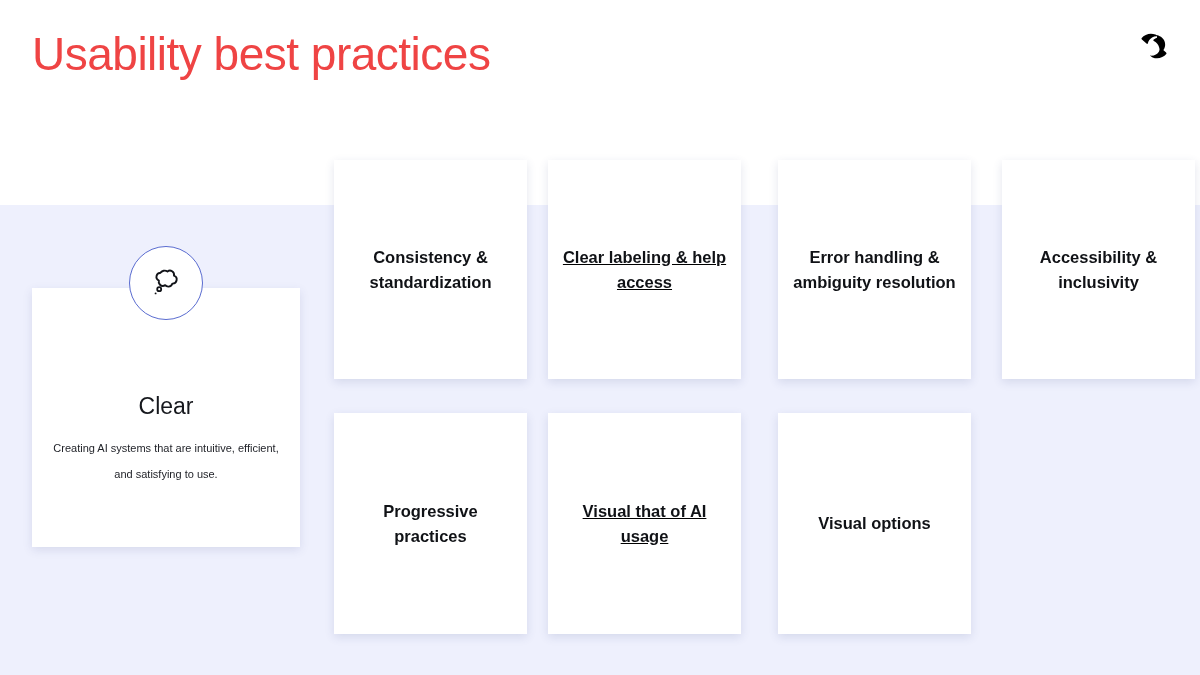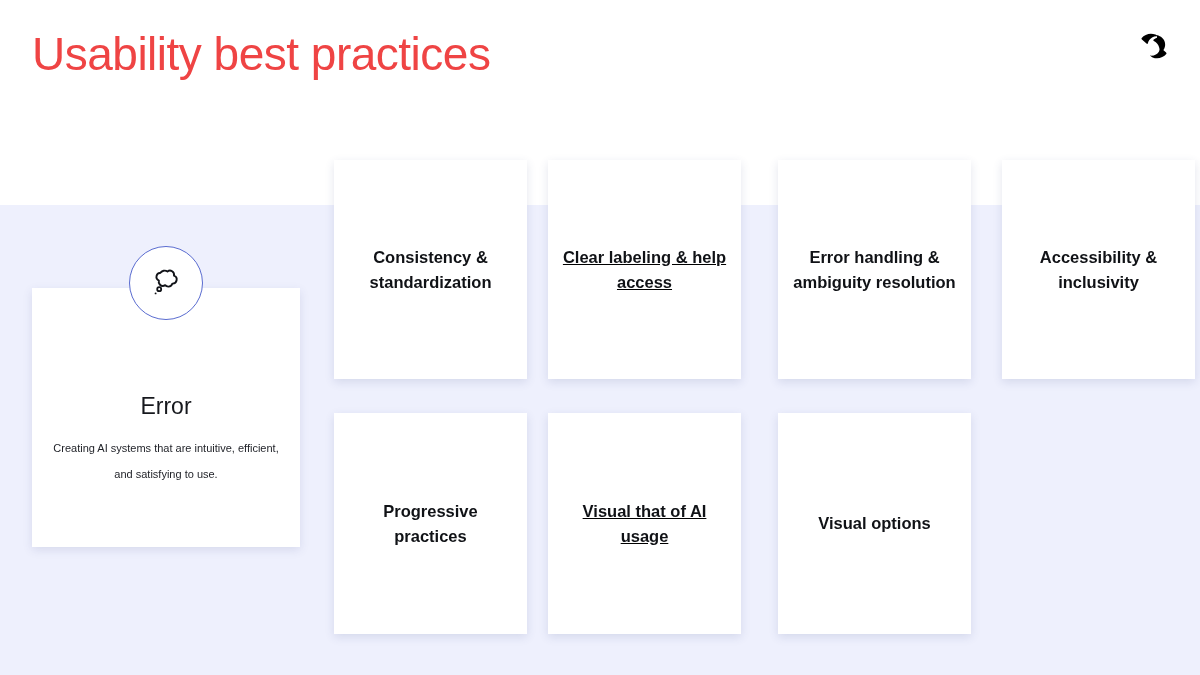--- a/index.html
+++ b/index.html
@@ -168,21 +168,21 @@
     <svg viewBox="0 0 40 40" xmlns="http://www.w3.org/2000/svg" aria-hidden="true">
       <path d="M7.5 12.2c3.4-4.2 9.1-5.6 13.9-3.6 1.1.45 1.9 1.05 2.6 1.8-2.0-.35-4.1.0-5.9 1.05-2.3 1.35-3.7 3.5-4.2 5.8-.15.7-1.0.85-1.4.3L7.9 13.6c-.35-.45-.4-1.0-.4-1.4z"></path>
       <path d="M32.5 27.8c-3.4 4.2-9.1 5.6-13.9 3.6-1.1-.45-1.9-1.05-2.6-1.8 2.0.35 4.1 0 5.9-1.05 2.3-1.35 3.7-3.5 4.2-5.8.15-.7 1.0-.85 1.4-.3l4.6 3.95c.35.45.4 1.0.4 1.4z"></path>
       <path d="M23.0 9.2c3.9.65 7.0 3.5 7.9 7.2.95 3.9-.75 7.9-4.1 10.0-.55.35-1.25-.1-1.2-.75.2-2.6-.45-5.3-2.1-7.55-1.0-1.35-2.25-2.4-3.65-3.1-.6-.3-.65-1.15-.1-1.55 1.0-.75 2.1-1.3 3.25-1.6z"></path>
     </svg>
   </div>
 
   <div class="goal-wrap">
     <div class="goal-rule"></div>
     <div class="goal-card">
-      <div class="goal-heading">Error</div>
+      <div class="goal-heading">Clear</div>
       <div class="goal-body">Creating AI systems that are intuitive, efficient, and satisfying to use.</div>
     </div>
     <div class="goal-icon-circle">
       <svg viewBox="0 0 42 42" xmlns="http://www.w3.org/2000/svg" aria-hidden="true">
         <path d="M15.2 11.0c1.6-2.4 5.0-3.1 7.3-1.5 1.3-1.0 3.2-1.1 4.6-.2 1.5.95 2.2 2.7 1.9 4.3 1.9.7 3.0 2.7 2.6 4.7-.4 2.0-2.2 3.4-4.2 3.3-.5 1.8-2.2 3.1-4.2 3.0-1.2-.05-2.3-.6-3.0-1.45-1.7 1.15-4.0.9-5.4-.65-1.0-1.1-1.3-2.6-.9-3.95-1.8-.8-2.8-2.8-2.3-4.75.45-1.8 2.0-3.0 3.6-2.85z" fill="none" stroke="#111318" stroke-width="1.9" stroke-linejoin="round"></path>
         <circle cx="14.2" cy="27.2" r="2.0" fill="none" stroke="#111318" stroke-width="1.8"></circle>
         <circle cx="10.6" cy="31.4" r="0.95" fill="#111318"></circle>
       </svg>
     </div>
   </div>

